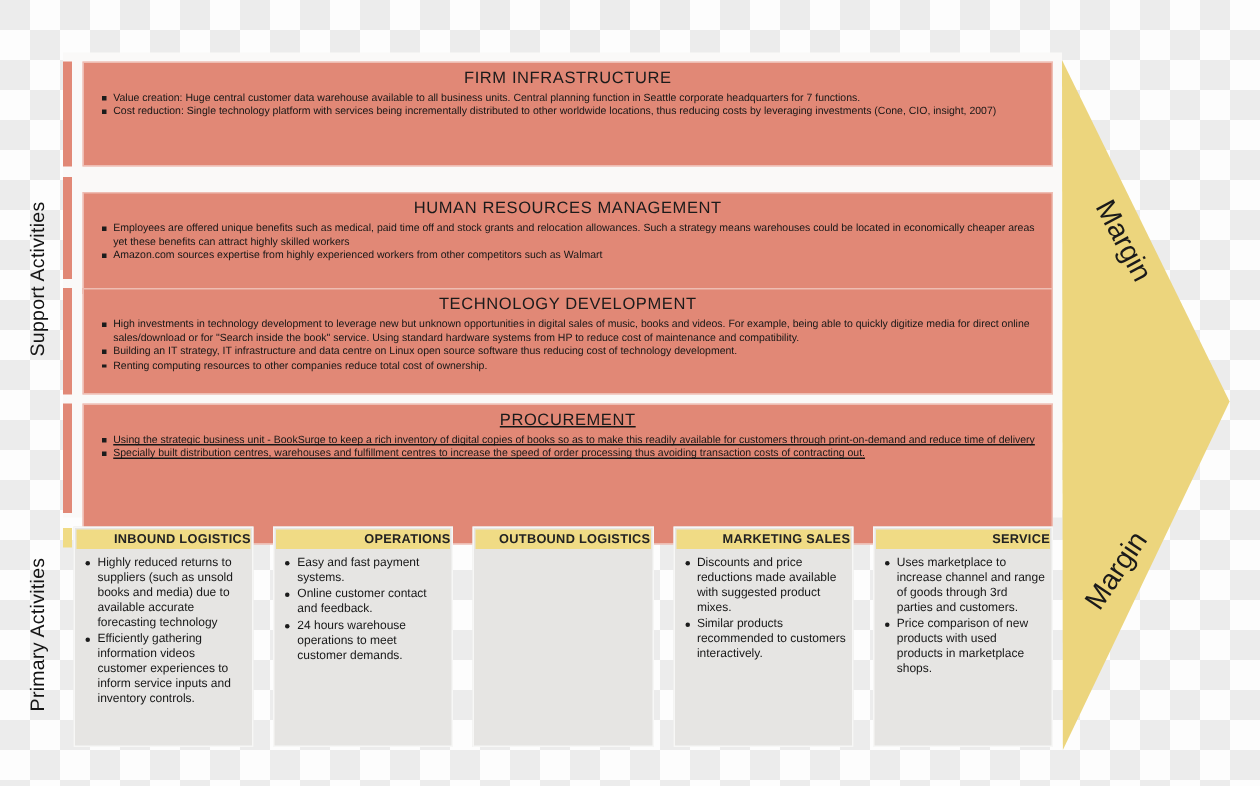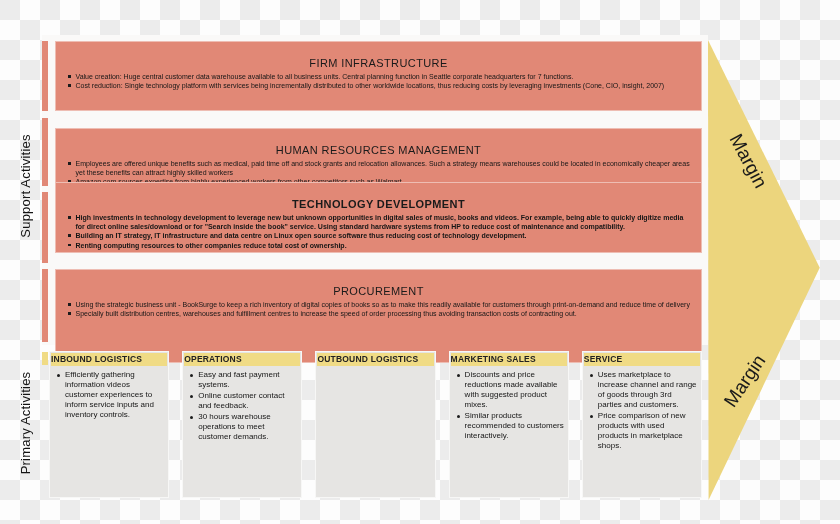--- a/index.html
+++ b/index.html
@@ -23,38 +23,38 @@
 
   .bleed{position:absolute;left:42px;width:6px;}
 
   .srow{
     position:absolute;left:55px;width:647px;
     background:var(--salmon);border:1px solid rgba(255,255,255,0.45);
     box-sizing:border-box;color:#161616;
   }
   .srow-title{
     text-align:center;font-size:11px;letter-spacing:0.4px;
-    padding-top:15px;color:#1a1a1a;
+    padding-top:4px;color:#1a1a1a;
   }
   .blist{margin:3px 10px 0 12px;padding:0;}
   .bitem{display:flex;align-items:flex-start;font-size:7px;line-height:1.32;color:#161616;}
   .bmark{flex:0 0 auto;width:2.5px;height:2.5px;background:#1c1c1c;margin:3px 5px 0 0;}
   .bmark.round{width:3px;height:3px;border-radius:50%;margin-top:3.5px;}
 
   .cards{
     position:absolute;left:49px;top:351px;width:653px;height:147px;
     display:flex;gap:13px;
   }
   .card{
     flex:1 1 0;background:var(--cardgray);border:1px solid #f7f7f6;
     box-sizing:border-box;display:flex;flex-direction:column;
   }
   .card-title{
     margin:1px 1px 0 1px;height:13px;line-height:13px;background:var(--yellow);
-    text-align:left;font-size:8.5px;font-weight:bold;color:#222;
+    text-align:right;font-size:8.5px;font-weight:bold;color:#222;
     letter-spacing:0.2px;
   }
   .card-body{padding:4px 4px 0 3px;}
   .card .bitem{font-size:8px;line-height:1.25;margin-bottom:1px;}
   .card .blist{margin:0 0 0 4px;}
 
   .arrow{
     position:absolute;left:708px;top:40px;width:114px;height:460px;
     background:var(--arrowyellow);
     -webkit-clip-path:polygon(0 0,98% 49.5%,0.5% 100%);
@@ -102,78 +102,82 @@
           <div class="bitem">
             <span class="bmark"></span>
             <span>Employees are offered unique benefits such as medical, paid time off and stock grants and relocation allowances. Such a strategy means warehouses could be located in economically cheaper areas yet these benefits can attract highly skilled workers</span>
           </div>
           <div class="bitem">
             <span class="bmark"></span>
             <span>Amazon.com sources expertise from highly experienced workers from other competitors such as Walmart</span>
           </div>
         </div>
       </div>
-      <div class="srow" style="top: 182px; height: 71px; font-weight: bold;">
+      <div class="srow" style="top: 192px; height: 71px;">
         <div class="srow-title">TECHNOLOGY DEVELOPMENT</div>
         <div class="blist">
           <div class="bitem">
             <span class="bmark"></span>
             <span>High investments in technology development to leverage new but unknown opportunities in digital sales of music, books and videos. For example, being able to quickly digitize media for direct online sales/download or for "Search inside the book" service. Using standard hardware systems from HP to reduce cost of maintenance and compatibility.</span>
           </div>
           <div class="bitem">
             <span class="bmark"></span>
             <span>Building an IT strategy, IT infrastructure and data centre on Linux open source software thus reducing cost of technology development.</span>
           </div>
           <div class="bitem">
             <span class="bmark"></span>
             <span>Renting computing resources to other companies reduce total cost of ownership.</span>
           </div>
         </div>
       </div>
-      <div class="srow" style="top: 269px; height: 94px;">
+      <div class="srow" style="top: 269px; height: 94px; text-decoration: underline;">
         <div class="srow-title">PROCUREMENT</div>
         <div class="blist">
           <div class="bitem">
             <span class="bmark"></span>
             <span>Using the strategic business unit - BookSurge to keep a rich inventory of digital copies of books so as to make this readily available for customers through print-on-demand and reduce time of delivery</span>
           </div>
           <div class="bitem">
             <span class="bmark"></span>
             <span>Specially built distribution centres, warehouses and fulfillment centres to increase the speed of order processing thus avoiding transaction costs of contracting out.</span>
           </div>
         </div>
       </div>
     </div>
   <div class="cards" id="primary-cards">
       <div class="card">
         <div class="card-title">INBOUND LOGISTICS</div>
         <div class="card-body">
           <div class="blist">
             <div class="bitem">
               <span class="bmark round"></span>
+              <span>Highly reduced returns to suppliers (such as unsold books and media) due to available accurate forecasting technology</span>
+            </div>
+            <div class="bitem">
+              <span class="bmark round"></span>
               <span>Efficiently gathering information videos customer experiences to inform service inputs and inventory controls.</span>
             </div>
           </div>
         </div>
       </div>
       <div class="card">
         <div class="card-title">OPERATIONS</div>
         <div class="card-body">
           <div class="blist">
             <div class="bitem">
               <span class="bmark round"></span>
               <span>Easy and fast payment systems.</span>
             </div>
             <div class="bitem">
               <span class="bmark round"></span>
               <span>Online customer contact and feedback.</span>
             </div>
             <div class="bitem">
               <span class="bmark round"></span>
-              <span>30 hours warehouse operations to meet customer demands.</span>
+              <span>24 hours warehouse operations to meet customer demands.</span>
             </div>
           </div>
         </div>
       </div>
       <div class="card">
         <div class="card-title">OUTBOUND LOGISTICS</div>
       </div>
       <div class="card">
         <div class="card-title">MARKETING SALES</div>
         <div class="card-body">

